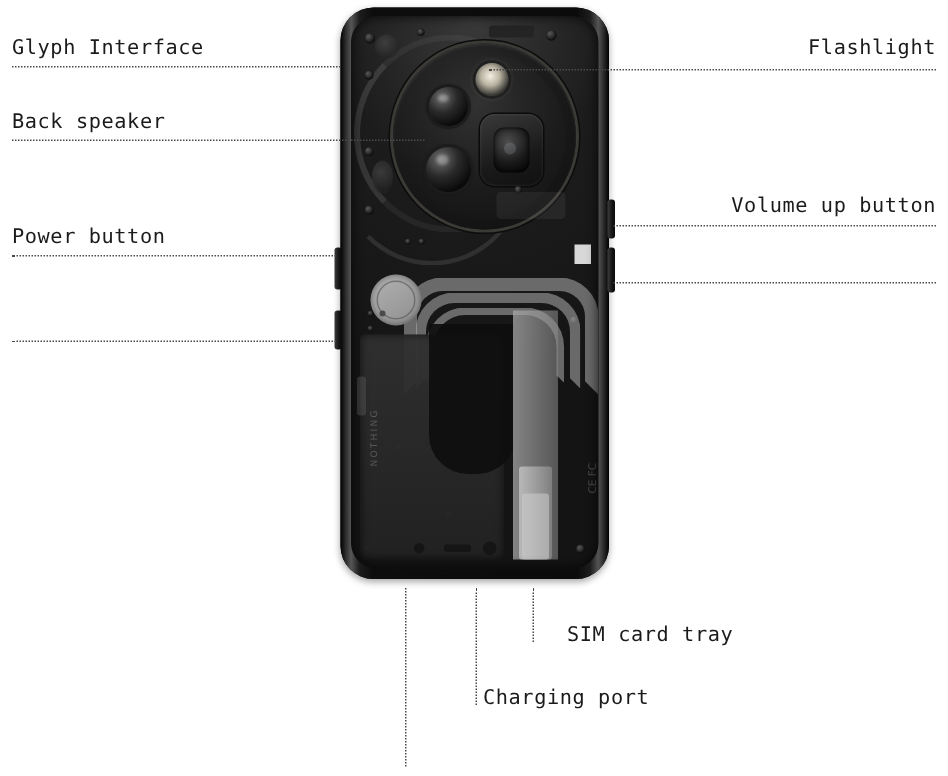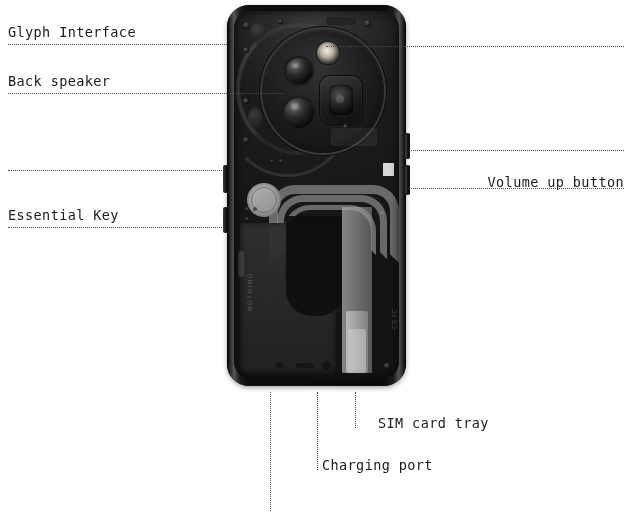--- a/index.html
+++ b/index.html
@@ -365,28 +365,29 @@
       <div class="cert-marks">CE FC</div>
     </div>
   </div>
 
   <div class="label left" style="left:8px;  top:26px;">Glyph Interface</div>
   <div class="hline" style="left:8px;  top:44px;  width:219px;"></div>
 
   <div class="label left" style="left:8px;  top:75px;">Back speaker</div>
   <div class="hline" style="left:8px;  top:93px;  width:275px;"></div>
 
+  <div class="label left" style="left:8px;  top:152px;">Power button</div>
   <div class="hline" style="left:8px;  top:170px; width:216px;"></div>
 
-  <div class="label left" style="left:8px;  top:209px;">Essential Key</div>
   <div class="hline" style="left:8px;  top:227px; width:216px;"></div>
 
+  <div class="label right" style="right:8px; top:26px; width:300px;">Flashlight</div>
   <div class="hline" style="left:326px; top:46px; width:298px;"></div>
 
-  <div class="label right" style="right:8px; top:131px; width:300px;margin-top:45px;">Volume up button</div>
+  <div class="label right" style="right:8px; top:131px; width:300px;">Volume up button</div>
   <div class="hline" style="left:409px; top:150px; width:215px;"></div>
 
   <div class="hline" style="left:409px; top:188px; width:215px;"></div>
 
   <div class="vline" style="left:355px; top:392px; height:36px;"></div>
   <div class="label left" style="left:360px; top:417px;margin-left:18px;">SIM card tray</div>
 
   <div class="vline" style="left:317px; top:392px; height:78px;"></div>
   <div class="label left" style="left:322px; top:459px;">Charging port</div>
 

